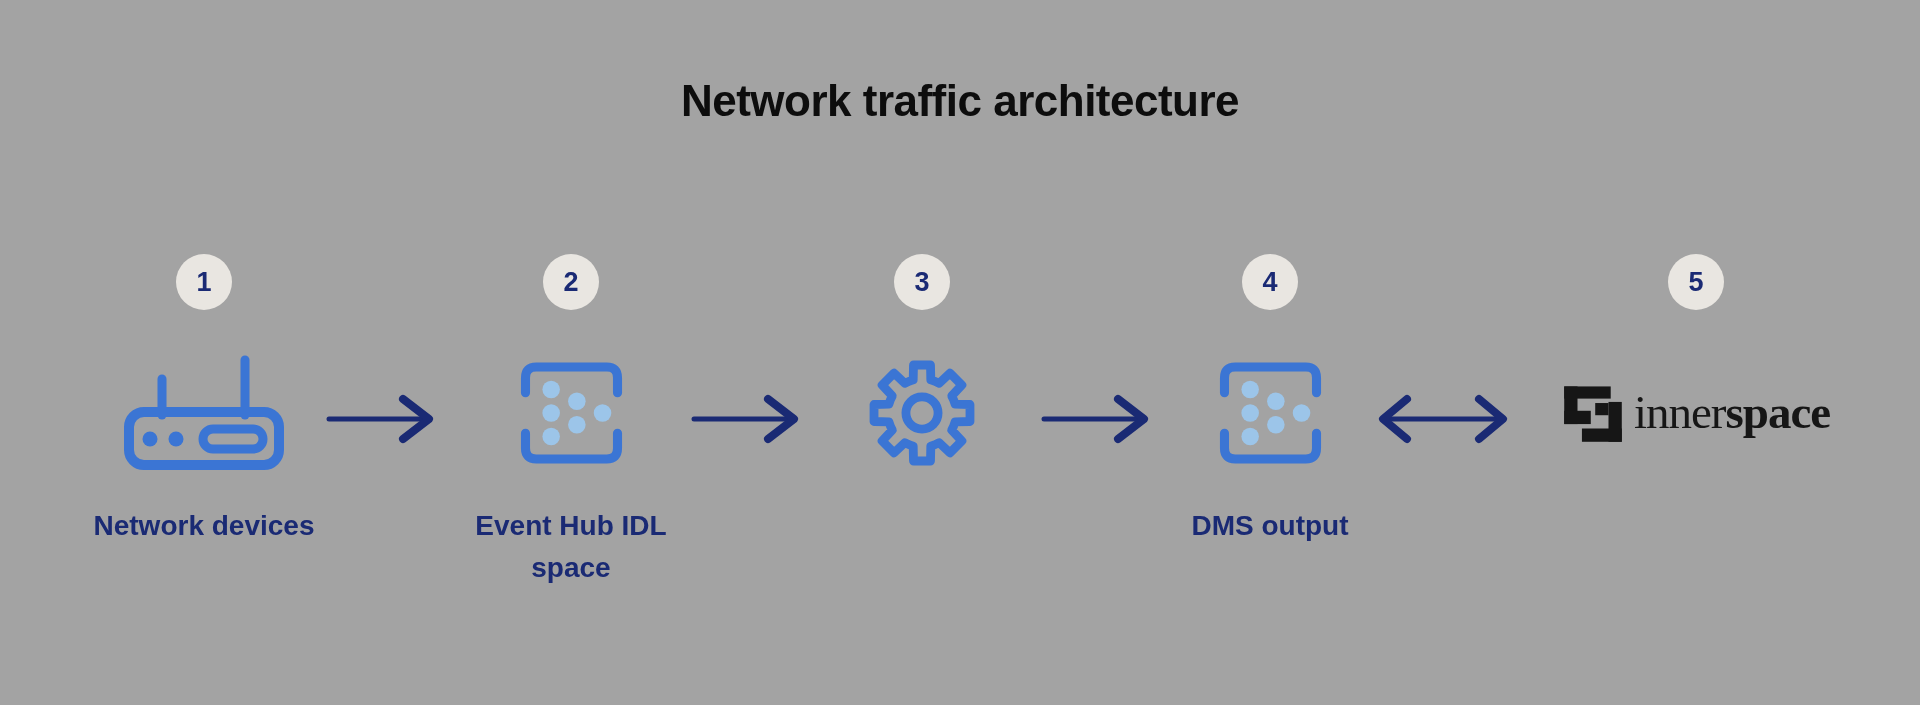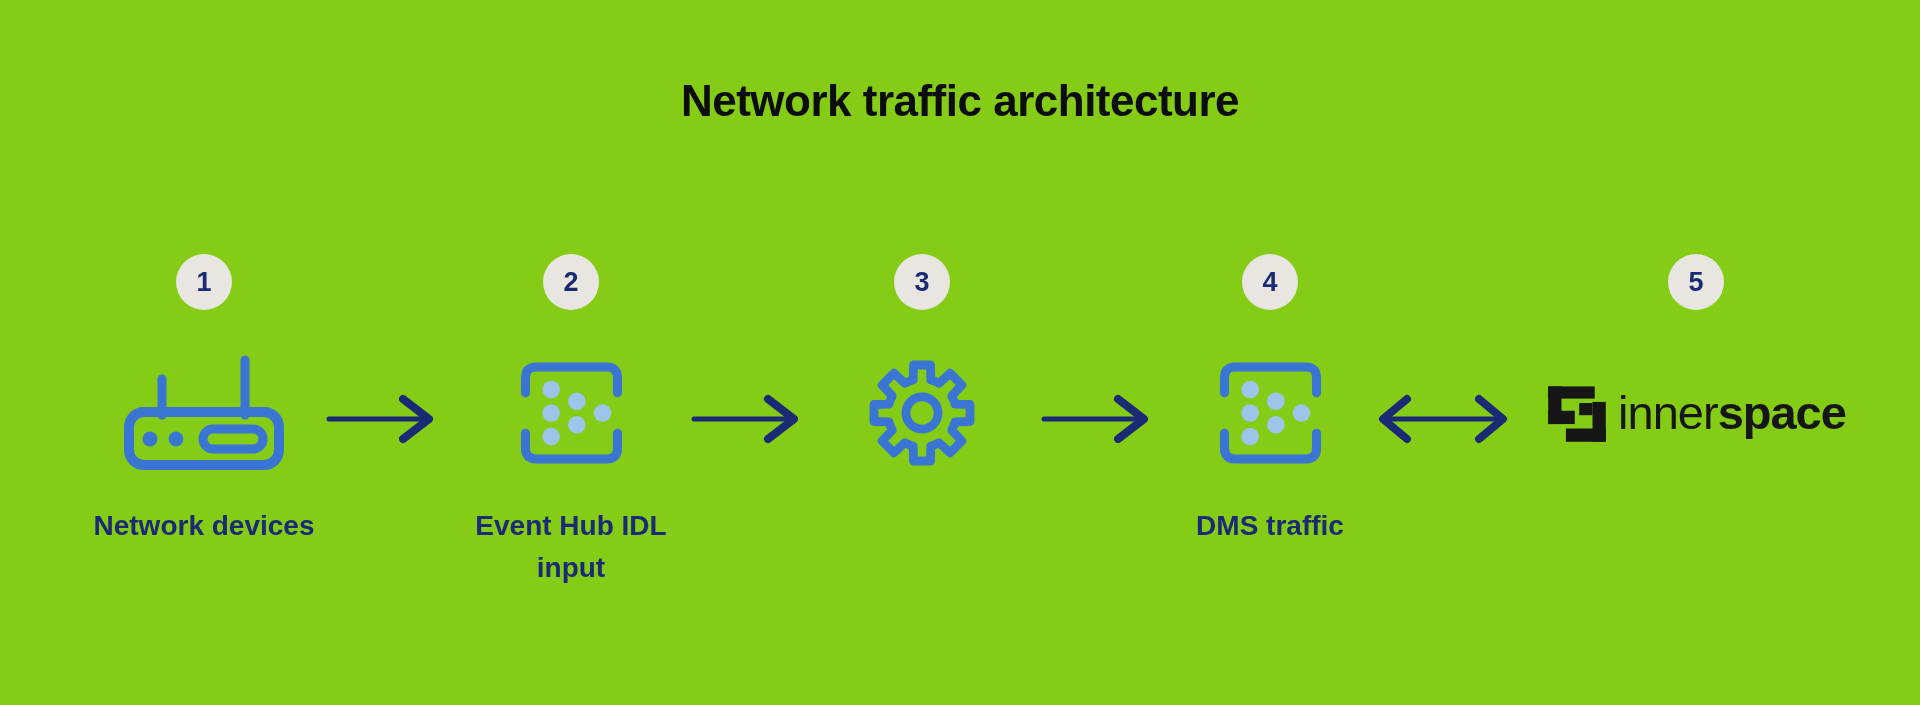--- a/index.html
+++ b/index.html
@@ -1,18 +1,18 @@
 <!DOCTYPE html>
 <html><head>
 <meta charset="utf-8">
 <style>
   html,body { margin:0; padding:0; background:#ffffff; }
   body { font-family:"Liberation Sans", sans-serif; }
   .canvas {
-    position:relative; width:1920px; height:705px; background:#84cc16;
+    position:relative; width:1920px; height:705px; background:#a3a3a3;
     overflow:hidden;
   }
   .title {
     position:absolute; top:76px; left:0; width:1920px; margin:0;
     text-align:center; font-size:44px; font-weight:700; letter-spacing:-0.5px;
     color:#0d0d0d;
   }
   .step {
     position:absolute; top:254px; width:280px;
     display:flex; flex-direction:column; align-items:center;
@@ -29,21 +29,21 @@
     display:flex; align-items:center; justify-content:center;
   }
   .label {
     margin-top:30px; font-size:28px; font-weight:700; color:#1a2a74;
     text-align:center; white-space:pre-line; line-height:42px;
   }
   .arrow { position:absolute; top:394px; }
   .stroke-blue { stroke:#3b75d4; fill:none; }
   .fill-dot { fill:#9cc5e9; }
   .navy-stroke { stroke:#1a2a74; fill:none; }
-  .logo { display:flex; align-items:center; gap:10px; }
+  .logo { display:flex; align-items:center; gap:10px;font-family:Liberation Serif, serif; }
   .brand { font-size:47px; color:#161616; letter-spacing:-1px; line-height:1; }
   .brand .light { font-weight:300; }
   .brand .heavy { font-weight:700; }
 </style>
 </head>
 <body>
 
 <div class="canvas">
 
   <h1 class="title">Network traffic architecture</h1>
@@ -75,21 +75,21 @@
         <path class="stroke-blue" d="M7,69 V83 Q7,93 17,93 H83 Q93,93 93,83 V69" stroke-width="8.5" stroke-linecap="round"></path>
         <circle class="fill-dot" cx="31" cy="28" r="8.2"></circle>
         <circle class="fill-dot" cx="31" cy="50" r="8.2"></circle>
         <circle class="fill-dot" cx="31" cy="72" r="8.2"></circle>
         <circle class="fill-dot" cx="55" cy="39" r="8.2"></circle>
         <circle class="fill-dot" cx="55" cy="61" r="8.2"></circle>
         <circle class="fill-dot" cx="79" cy="50" r="8.2"></circle>
       </svg>
     </div>
     <div class="label">Event Hub IDL
-input</div>
+space</div>
   </div>
 
   <div class="step" style="left:782px">
     <div class="badge">
       <span>3</span>
     </div>
     <div class="iconbox">
       <svg width="114" height="114" viewBox="0 0 110 110">
         <path class="stroke-blue" d="M46.5,23.1 L46.8,8.7 L63.2,8.7 L63.5,23.1 L67.6,24.5 L71.5,26.4 L82.0,16.5 L93.5,28.0 L83.6,38.5 L85.5,42.4 L86.9,46.5 L101.3,46.8 L101.3,63.2 L86.9,63.5 L85.5,67.6 L83.6,71.5 L93.5,82.0 L82.0,93.5 L71.5,83.6 L67.6,85.5 L63.5,86.9 L63.2,101.3 L46.8,101.3 L46.5,86.9 L42.4,85.5 L38.5,83.6 L28.0,93.5 L16.5,82.0 L26.4,71.5 L24.5,67.6 L23.1,63.5 L8.7,63.2 L8.7,46.8 L23.1,46.5 L24.5,42.4 L26.4,38.5 L16.5,28.0 L28.0,16.5 L38.5,26.4 L42.4,24.5 Z" stroke-width="8.5" stroke-linejoin="round"></path>
         <circle class="stroke-blue" cx="55" cy="55" r="15.5" stroke-width="8.5"></circle>
@@ -106,21 +106,21 @@
         <path class="stroke-blue" d="M7,31 V17 Q7,7 17,7 H83 Q93,7 93,17 V31" stroke-width="8.5" stroke-linecap="round"></path>
         <path class="stroke-blue" d="M7,69 V83 Q7,93 17,93 H83 Q93,93 93,83 V69" stroke-width="8.5" stroke-linecap="round"></path>
         <circle class="fill-dot" cx="31" cy="28" r="8.2"></circle>
         <circle class="fill-dot" cx="31" cy="50" r="8.2"></circle>
         <circle class="fill-dot" cx="31" cy="72" r="8.2"></circle>
         <circle class="fill-dot" cx="55" cy="39" r="8.2"></circle>
         <circle class="fill-dot" cx="55" cy="61" r="8.2"></circle>
         <circle class="fill-dot" cx="79" cy="50" r="8.2"></circle>
       </svg>
     </div>
-    <div class="label">DMS traffic</div>
+    <div class="label">DMS output</div>
   </div>
 
   <div class="step" style="left:1556px">
     <div class="badge">
       <span>5</span>
     </div>
     <div class="iconbox">
       <div class="logo">
         <svg width="62" height="58" viewBox="0 0 56 52">
           <g fill="#161616">

